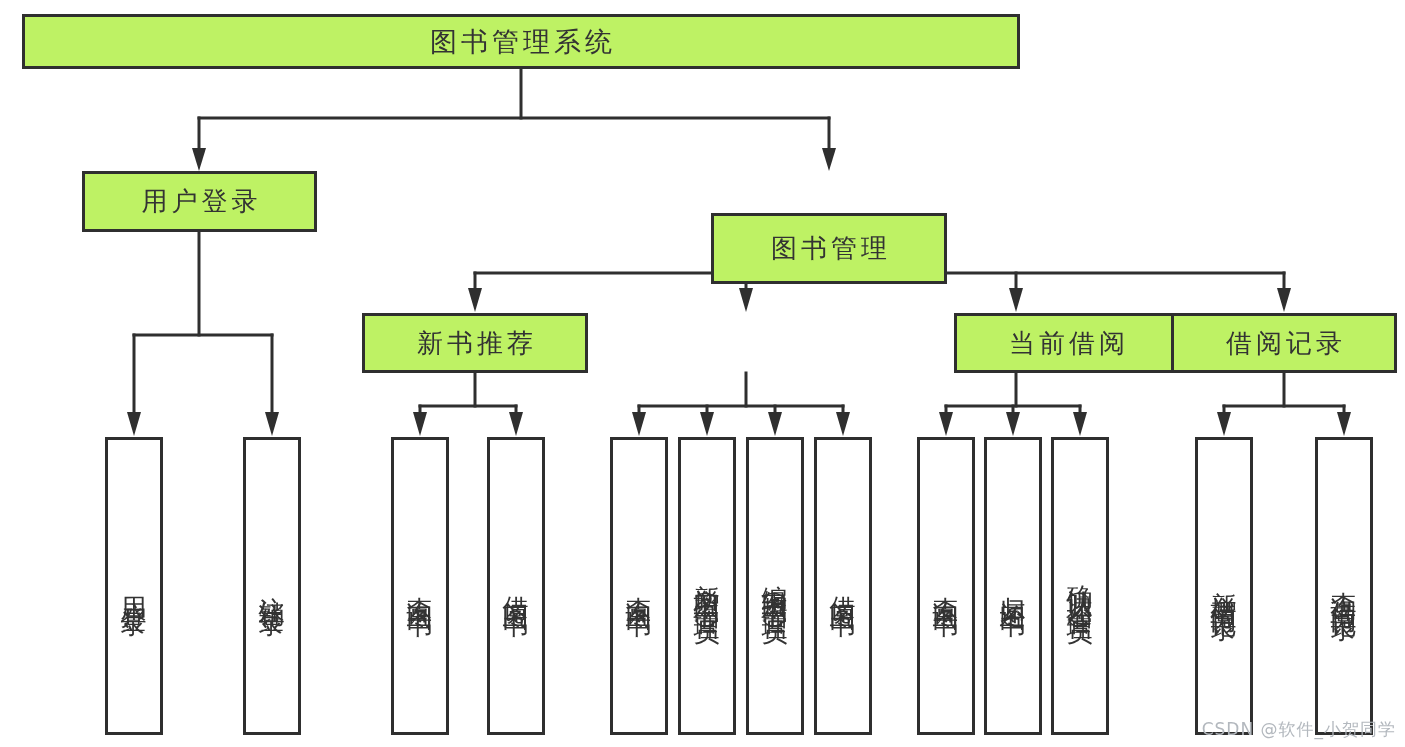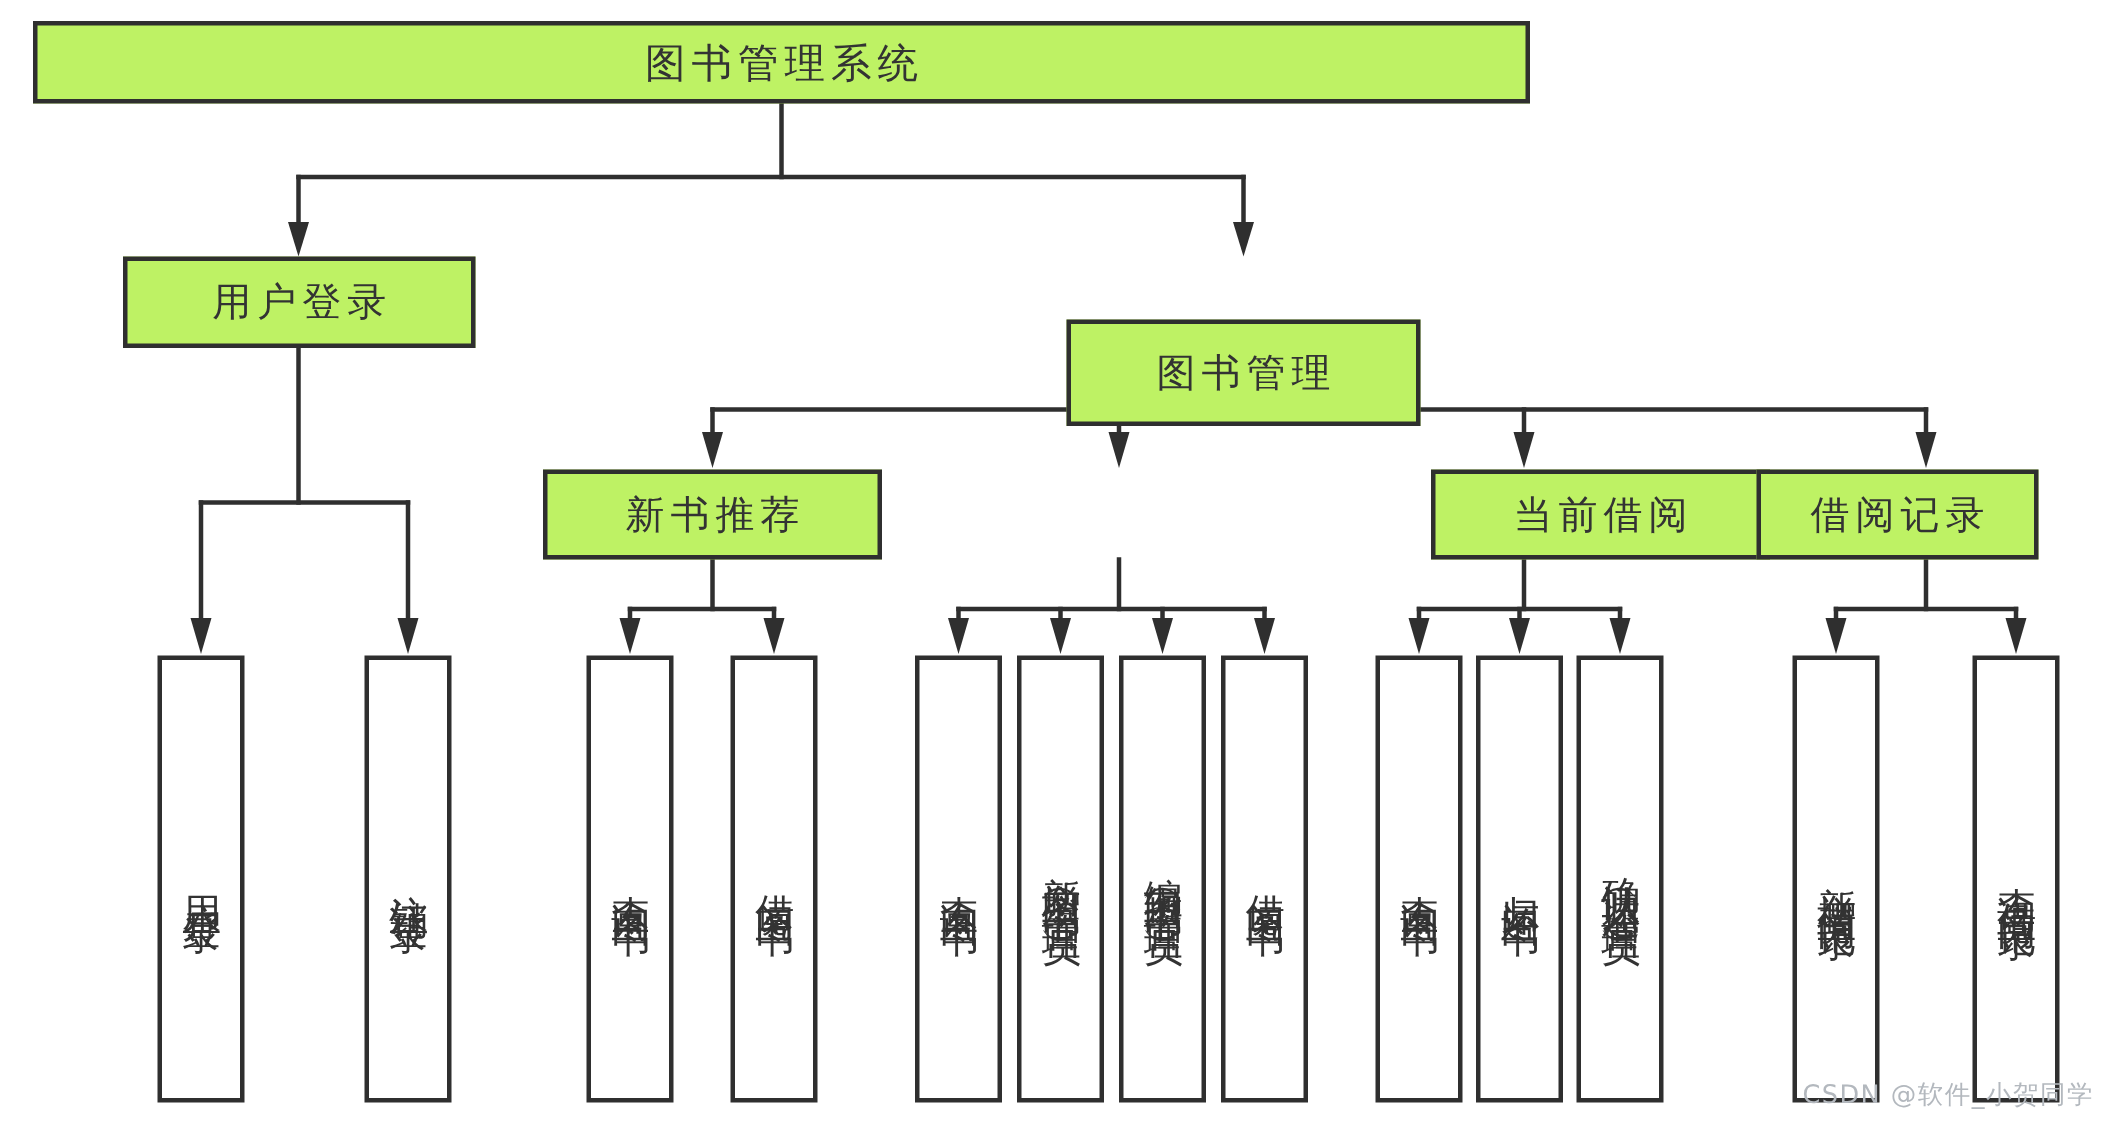--- a/index.html
+++ b/index.html
@@ -147,21 +147,21 @@
   <div class="hbox" style="left:711px;top:171px;width:236px;height:71px;margin-top:42px;">
     <span>图书管理</span>
   </div>
 
   <div class="hbox" style="left:362px;top:313px;width:226px;height:60px;justify-content:center;">
     <span>新书推荐</span>
   </div>
   <div class="hbox" style="left:954px;top:313px;width:226px;height:60px;">
     <span>当前借阅</span>
   </div>
-  <div class="hbox" style="left:1171px;top:313px;width:188px;height:60px;">
+  <div class="hbox" style="left:1171px;top:313px;width:226px;height:60px;">
     <span>借阅记录</span>
   </div>
 
   <div class="vbox" style="left:105px;">
     <span class="vtext">用户登录</span>
   </div>
   <div class="vbox" style="left:243px;">
     <span class="vtext">注销登录</span>
   </div>
 

